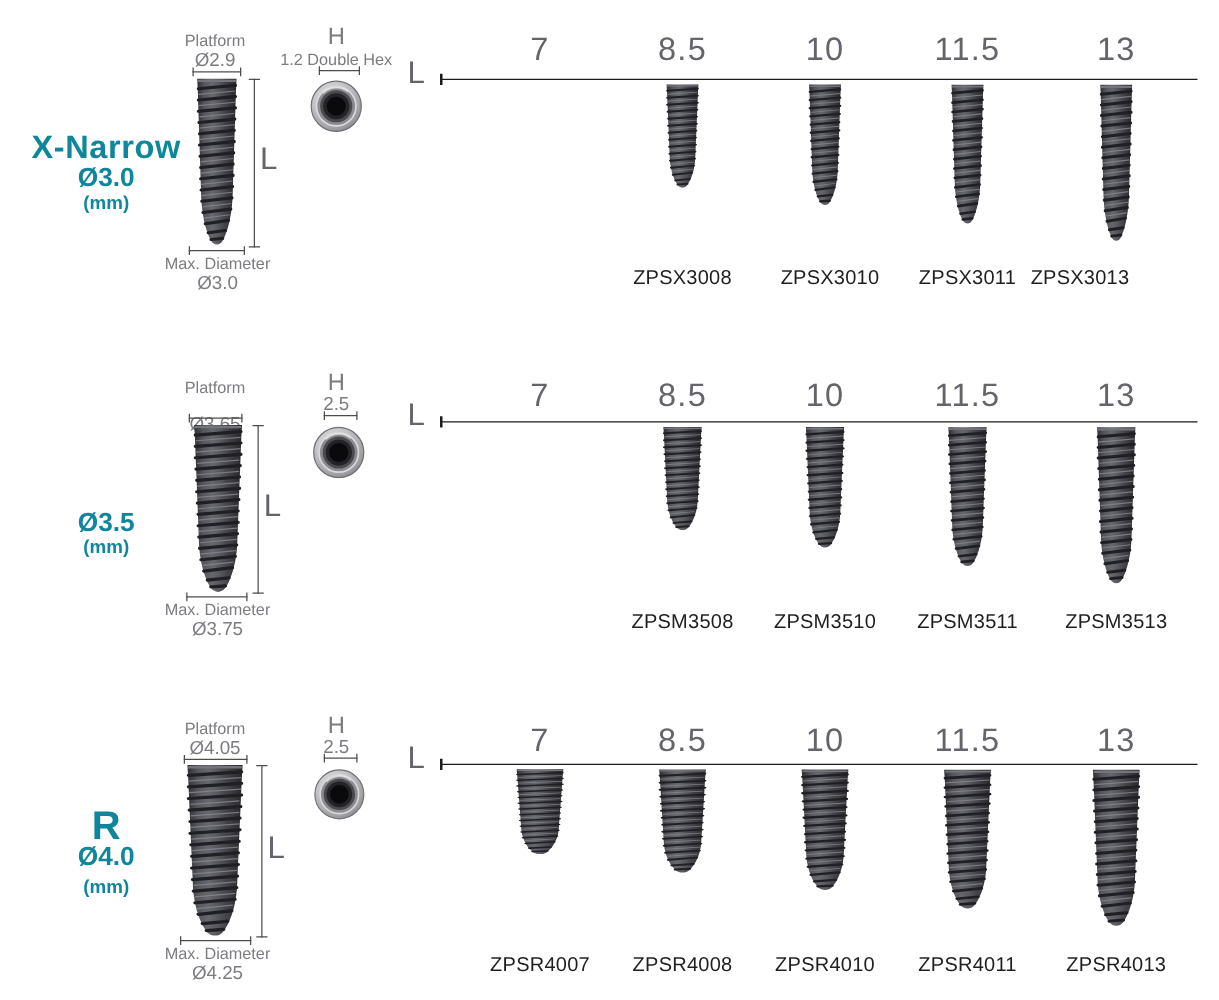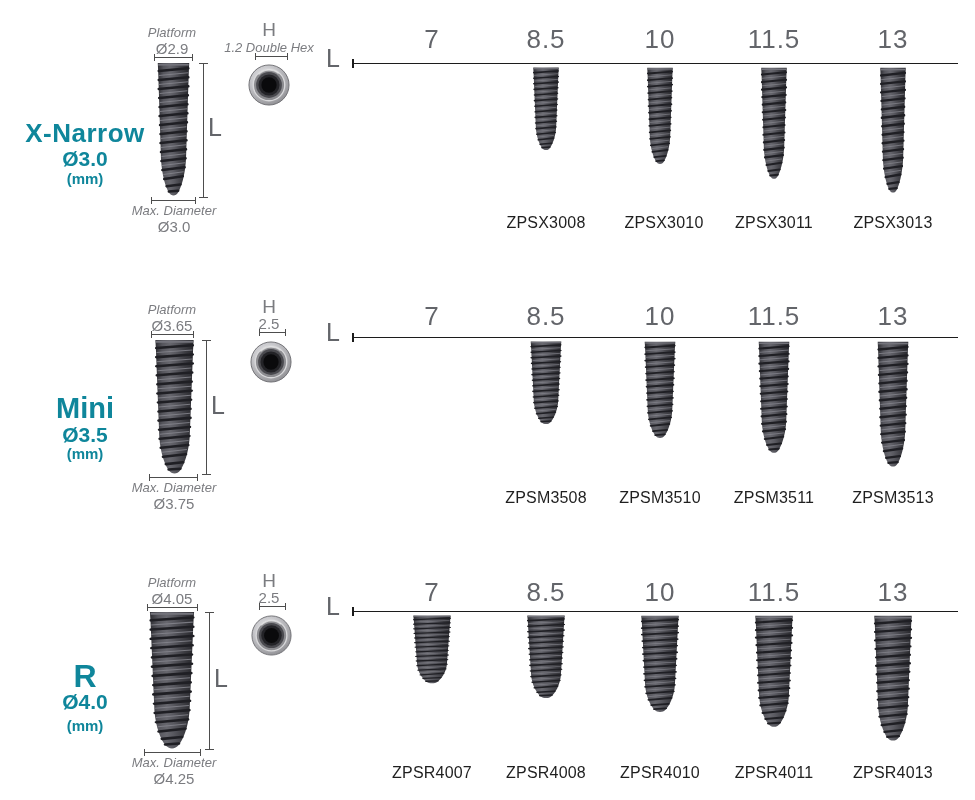--- a/index.html
+++ b/index.html
@@ -1,22 +1,22 @@
 <!DOCTYPE html>
 <html><head>
 <meta charset="utf-8">
 <style>
   html,body{margin:0;padding:0;background:#ffffff;}
   #page{position:relative;width:975px;height:800px;background:#ffffff;overflow:hidden;
         font-family:"Liberation Sans",sans-serif;}
   .abs{position:absolute;}
   .lbl{position:absolute;color:#7b7c80;text-align:center;line-height:1.1;}
-  .sm{font-size:13px;font-style:italic;}
+  .sm{font-size:13px;}
   .md{font-size:15px;}
-  .brand{position:absolute;color:#0f869b;font-weight:bold;text-align:center;line-height:1.05;margin-top:16px;}
+  .brand{position:absolute;color:#0f869b;font-weight:bold;text-align:center;line-height:1.05;}
   .num{position:absolute;color:#63656a;font-size:26px;letter-spacing:1px;text-align:center;font-weight:400;}
   .code{position:absolute;color:#1f1f1f;font-size:16px;text-align:center;letter-spacing:0.2px;}
   .llab{position:absolute;color:#63656a;font-size:25px;font-weight:400;}
   
   .dimh{position:absolute;height:0;border-top:1px solid #4d4d4d;}
   .dimh::before,.dimh::after{content:"";position:absolute;width:1px;height:7px;background:#4d4d4d;top:-4px;}
   .dimh::before{left:0;}
   .dimh::after{right:0;}
   
   .dimv{position:absolute;width:0;border-left:1px solid #4d4d4d;}
@@ -142,30 +142,29 @@
     <svg class="implant" style="left:759px;top:67px;width:30px;height:113px">
         <use href="#screw" width="100%" height="100%"></use>
       </svg>
     <svg class="implant" style="left:878px;top:67px;width:30px;height:127px">
         <use href="#screw" width="100%" height="100%"></use>
       </svg>
 
     <div class="code" style="left:486px;top:214px;width:120px">ZPSX3008</div>
     <div class="code" style="left:604px;top:214px;width:120px">ZPSX3010</div>
     <div class="code" style="left:714px;top:214px;width:120px">ZPSX3011</div>
-    <div class="code" style="left:833px;top:214px;width:120px">ZPSX3013</div>
+    <div class="code" style="left:804px;top:214px;width:120px">ZPSX3013</div>
   </section>
 
   <section class="abs" style="inset:0">
-    <div class="brand" style="left:0px;top:377px;width:170px;font-size:29px">Mini</div>
     <div class="brand" style="left:0px;top:408px;width:170px;font-size:21px">Ø3.5</div>
     <div class="brand" style="left:0px;top:430px;width:170px;font-size:15px">(mm)</div>
 
     <div class="lbl sm" style="left:117px;top:303px;width:110px">Platform</div>
-    <div class="lbl md" style="left:117px;top:318px;width:110px">Ø3.65</div>
+    <div class="lbl md" style="left:117px;top:332px;width:110px">Ø3.65</div>
     <div class="dimh" style="left:151px;top:334px;width:43px"></div>
 
     <svg class="implant" style="left:152px;top:339px;width:45px;height:136px">
         <use href="#screw" width="100%" height="100%"></use>
       </svg>
     <div class="dimv" style="left:206px;top:340px;height:135px"></div>
     <div class="llab" style="left:211px;top:391px">L</div>
 
     <div class="dimh" style="left:149px;top:477px;width:49px"></div>
     <div class="lbl sm" style="left:114px;top:481px;width:120px">Max. Diameter</div>

